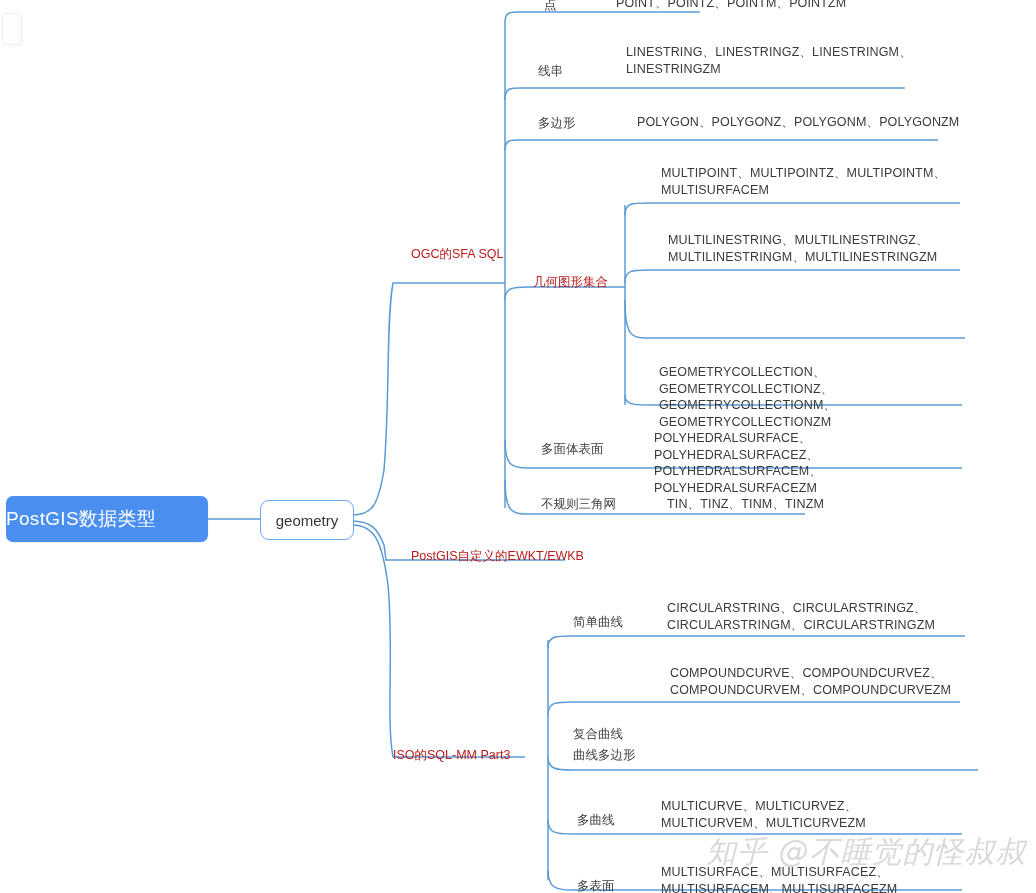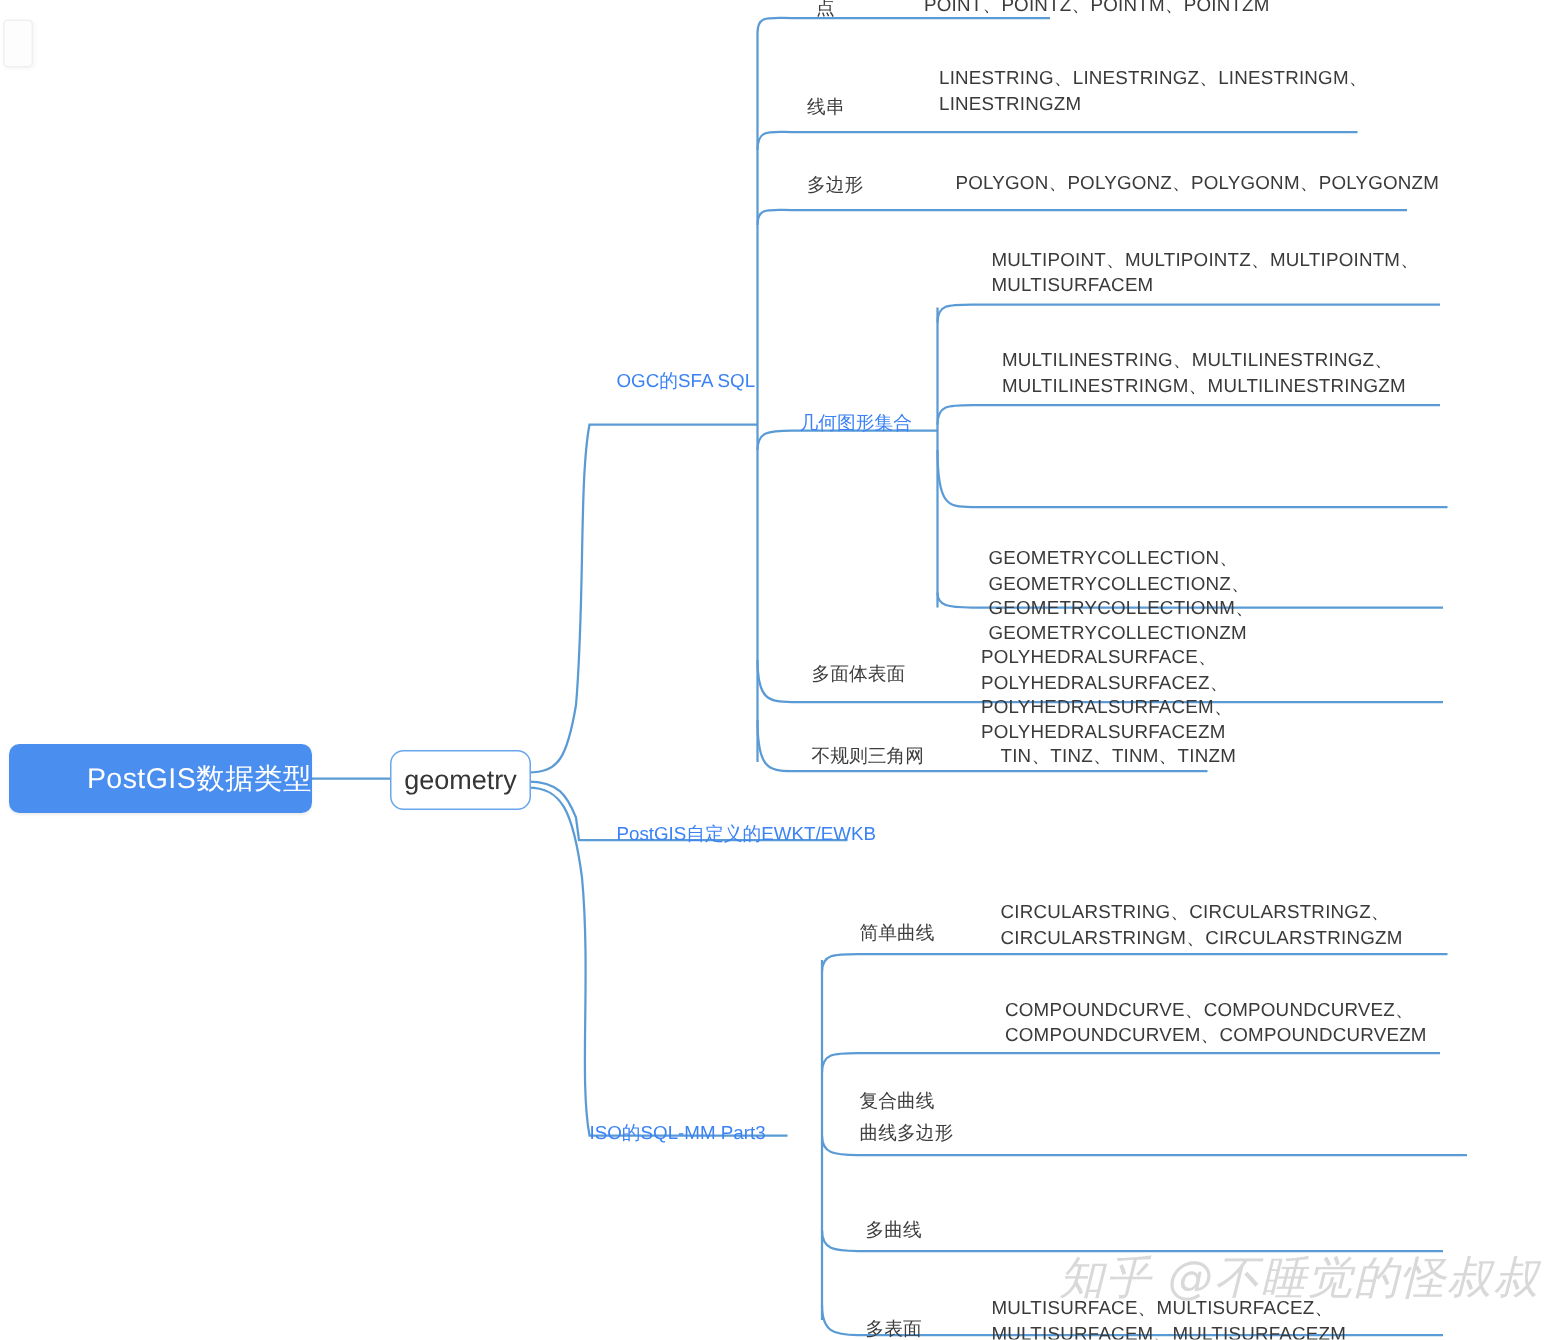--- a/index.html
+++ b/index.html
@@ -13,44 +13,44 @@
   #canvas{position:absolute;inset:0;width:1036px;height:893px;}
   svg.links{position:absolute;left:0;top:0;width:1036px;height:893px;pointer-events:none;}
 
   
   .root-node{
     position:absolute;
     left:6px;top:496px;
     width:202px;height:46px;
     background:#4a8ff0;
     border-radius:7px;
-    display:flex;align-items:center;justify-content:flex-end;
+    display:flex;align-items:center;justify-content:flex-start;
     color:#ffffff;
     font-size:19px;
     letter-spacing:.3px;
     box-shadow:0 1px 2px rgba(0,0,0,.08);
   }
 
   
   .geom-node{
     position:absolute;
     left:260px;top:500px;
     width:92px;height:38px;
     background:#ffffff;
     border:1.4px solid #6aa6ec;
     border-radius:9px;
     display:flex;align-items:center;justify-content:center;
     color:#353535;
-    font-size:18px;
+    font-size:15px;
   }
 
   
   .branch-label{
     position:absolute;
-    color:#3b82f6;
+    color:#b91c1c;
     font-size:12.5px;
     white-space:nowrap;
     line-height:1.2;
   }
 
   
   .leaf-label{
     position:absolute;
     color:#3d3d3d;
     font-size:12.5px;
@@ -197,18 +197,19 @@
 
   <div class="leaf-value" style="left:654px;top:430px;width:296px;">POLYHEDRALSURFACE、POLYHEDRALSURFACEZ、POLYHEDRALSURFACEM、POLYHEDRALSURFACEZM</div>
 
   <div class="leaf-value" style="left:667px;top:496px;width:300px;">TIN、TINZ、TINM、TINZM</div>
 
   <div class="leaf-value" style="left:667px;top:600px;width:295px;">CIRCULARSTRING、CIRCULARSTRINGZ、CIRCULARSTRINGM、CIRCULARSTRINGZM</div>
 
   <div class="leaf-value" style="left:670px;top:665px;width:294px;">COMPOUNDCURVE、COMPOUNDCURVEZ、COMPOUNDCURVEM、COMPOUNDCURVEZM</div>
 
 
+  <div class="leaf-value" style="left:661px;top:798px;width:290px;">MULTICURVE、MULTICURVEZ、MULTICURVEM、MULTICURVEZM</div>
 
   <div class="leaf-value" style="left:661px;top:864px;width:282px;">MULTISURFACE、MULTISURFACEZ、MULTISURFACEM、MULTISURFACEZM</div>
 
   <div class="watermark">知乎 @不睡觉的怪叔叔</div>
 
 </div>
 
 </body></html>

